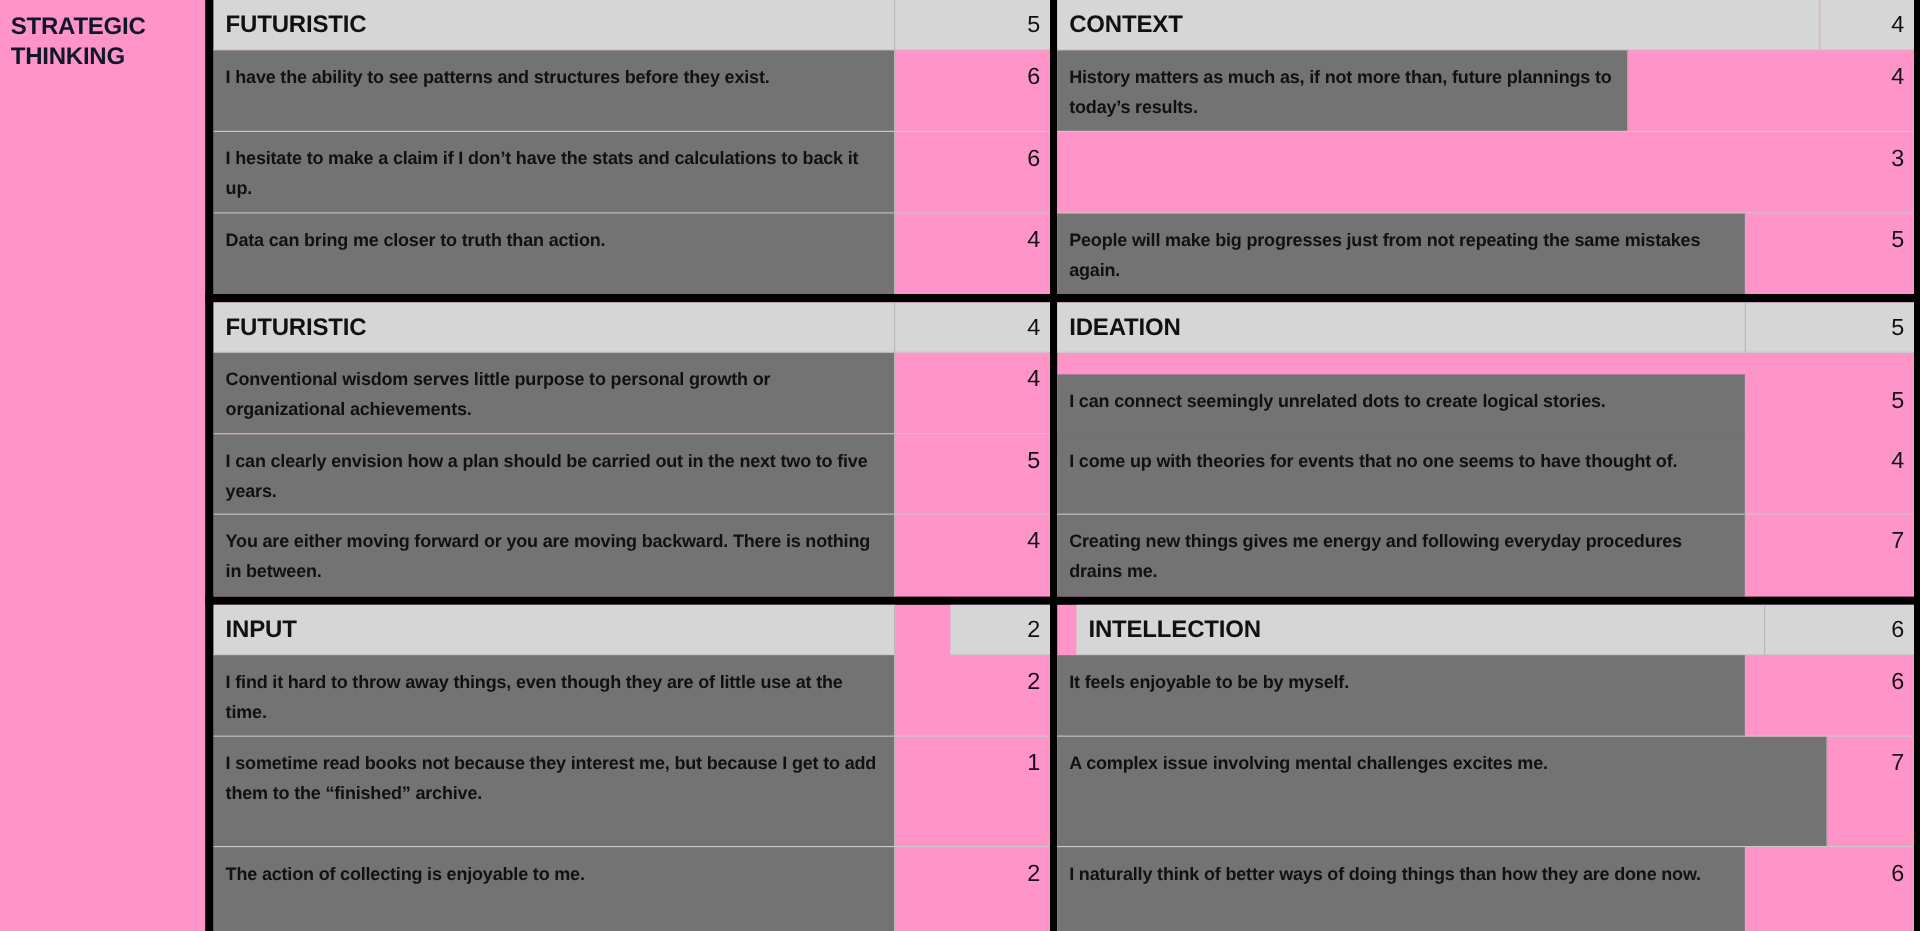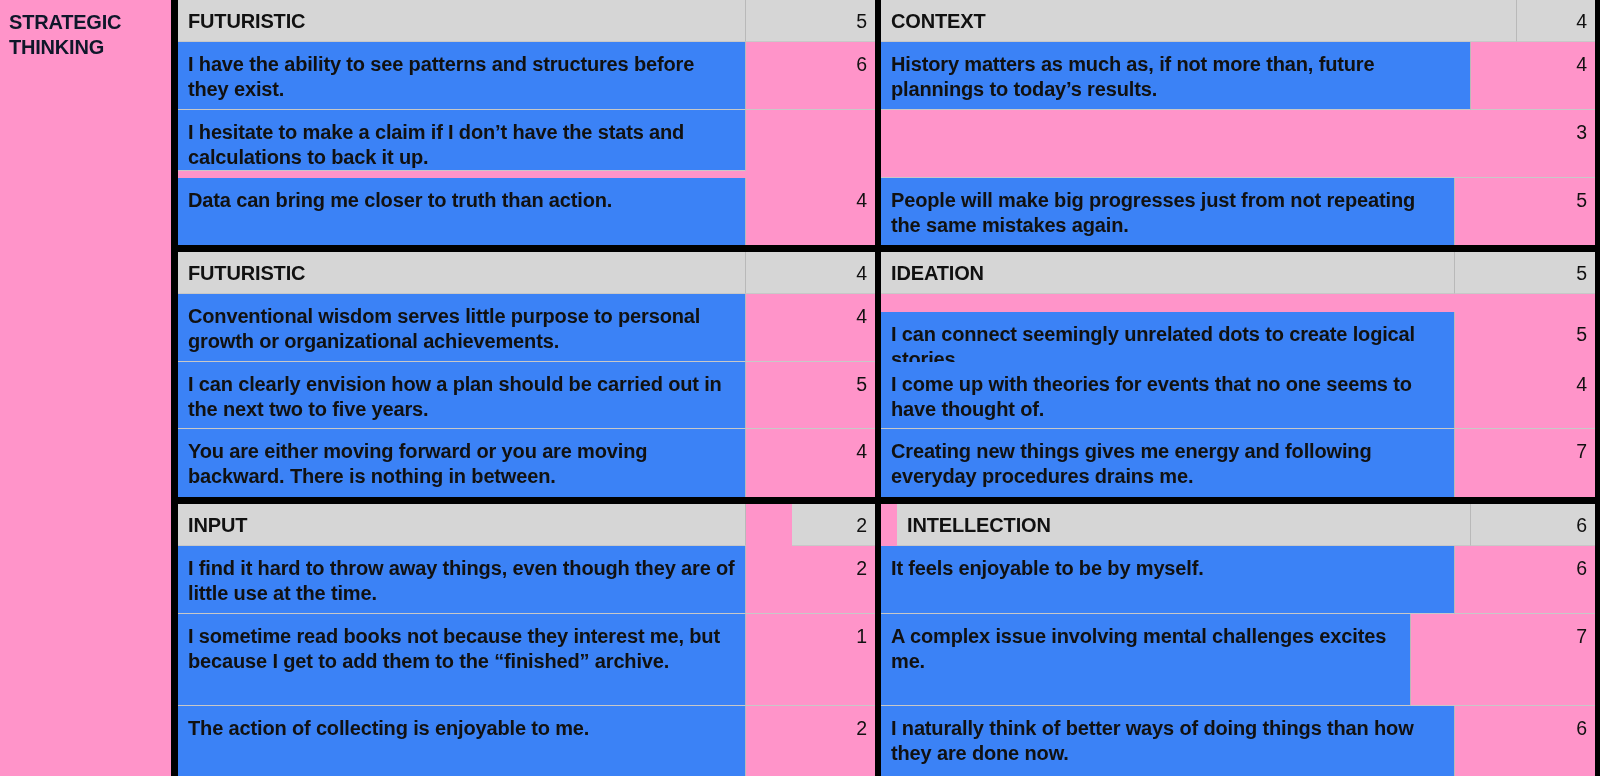--- a/index.html
+++ b/index.html
@@ -14,22 +14,22 @@
   }
   .side .title {
     position:absolute; left:9px; top:10px; font-weight:bold; font-size:20px;
     line-height:25px; color:#0f172a; letter-spacing:-0.2px; width:150px;
   }
   .vbar { position:absolute; top:0; height:776px; width:7px; background:#000; }
   .hbar { position:absolute; height:7px; background:#000; }
   .section { position:absolute; }
   .row { position:absolute; left:0; right:0; display:flex; }
   .row .text {
-    flex:0 0 auto; background:#3b82f6; box-sizing:border-box;
-    padding:10px 8px 0 10px; font-weight:bold; font-size:20px; line-height:25px;
+    flex:0 0 auto; background:#737373; box-sizing:border-box;
+    padding:10px 8px 0 10px; font-weight:bold; font-size:15px; line-height:25px;
     letter-spacing:-0.15px; border-right:1px solid #b9b9b9; border-bottom:1px solid #c8c8c8;
   }
   .row .score {
     flex:1 1 auto; background:#ff94c9; box-sizing:border-box; text-align:right;
     padding:10px 8px 0 0; font-size:19.5px; line-height:25px; border-bottom:1px solid #c8c8c8;
   }
   .row.header .text, .row.header .score { background:#d6d6d6; }
   .row.header .text { padding-top:9px; font-size:20px; }
   .row.header .score { padding-top:9px; }
   .row.last .text, .row.last .score { border-bottom:none; }
@@ -50,37 +50,37 @@
 
 <div class="section" style="left:178px;top:0;width:697px;height:245px;">
   <div class="row header" style="top:0;height:42px;">
     <div class="text" style="width:568px;">FUTURISTIC</div>
     <div class="score">5</div>
   </div>
   <div class="row" style="top:42px;height:68px;">
     <div class="text" style="width:568px;">I have the ability to see patterns and structures before they exist.</div>
     <div class="score">6</div>
   </div>
-  <div class="row" style="top:110px;height:68px;flex-direction:column;">
+  <div class="row" style="top:110px;height:68px;">
     <div class="text" style="width:568px;">I hesitate to make a claim if I don’t have the stats and calculations to back it up.</div>
     <div class="score">6</div>
   </div>
   <div class="row last" style="top:178px;height:67px;">
     <div class="text" style="width:568px;">Data can bring me closer to truth than action.</div>
     <div class="score">4</div>
   </div>
 </div>
 
 <div class="section" style="left:881px;top:0;width:714px;height:245px;">
   <div class="row header" style="top:0;height:42px;">
     <div class="text" style="width:636px;">CONTEXT</div>
     <div class="score">4</div>
   </div>
   <div class="row" style="top:42px;height:68px;">
-    <div class="text" style="width:590px;">History matters as much as, if not more than, future plannings to today’s results.</div>
+    <div class="text" style="width:476px;">History matters as much as, if not more than, future plannings to today’s results.</div>
     <div class="score">4</div>
   </div>
   <div class="row" style="top:110px;height:68px;">
     <div class="score">3</div>
   </div>
   <div class="row last" style="top:178px;height:67px;">
     <div class="text" style="width:574px;">People will make big progresses just from not repeating the same mistakes again.</div>
     <div class="score">5</div>
   </div>
 </div>
@@ -145,20 +145,20 @@
 <div class="section" style="left:881px;top:504px;width:714px;height:272px;">
   <div class="row header" style="top:0;height:42px;margin-left:16px;">
     <div class="text" style="width:574px;">INTELLECTION</div>
     <div class="score">6</div>
   </div>
   <div class="row" style="top:42px;height:68px;">
     <div class="text" style="width:574px;">It feels enjoyable to be by myself.</div>
     <div class="score">6</div>
   </div>
   <div class="row" style="top:110px;height:92px;">
-    <div class="text" style="width:530px;">A complex issue involving mental challenges excites me.</div>
+    <div class="text" style="width:642px;">A complex issue involving mental challenges excites me.</div>
     <div class="score">7</div>
   </div>
   <div class="row last" style="top:202px;height:70px;">
     <div class="text" style="width:574px;">I naturally think of better ways of doing things than how they are done now.</div>
     <div class="score">6</div>
   </div>
 </div>
 
 </body></html>

